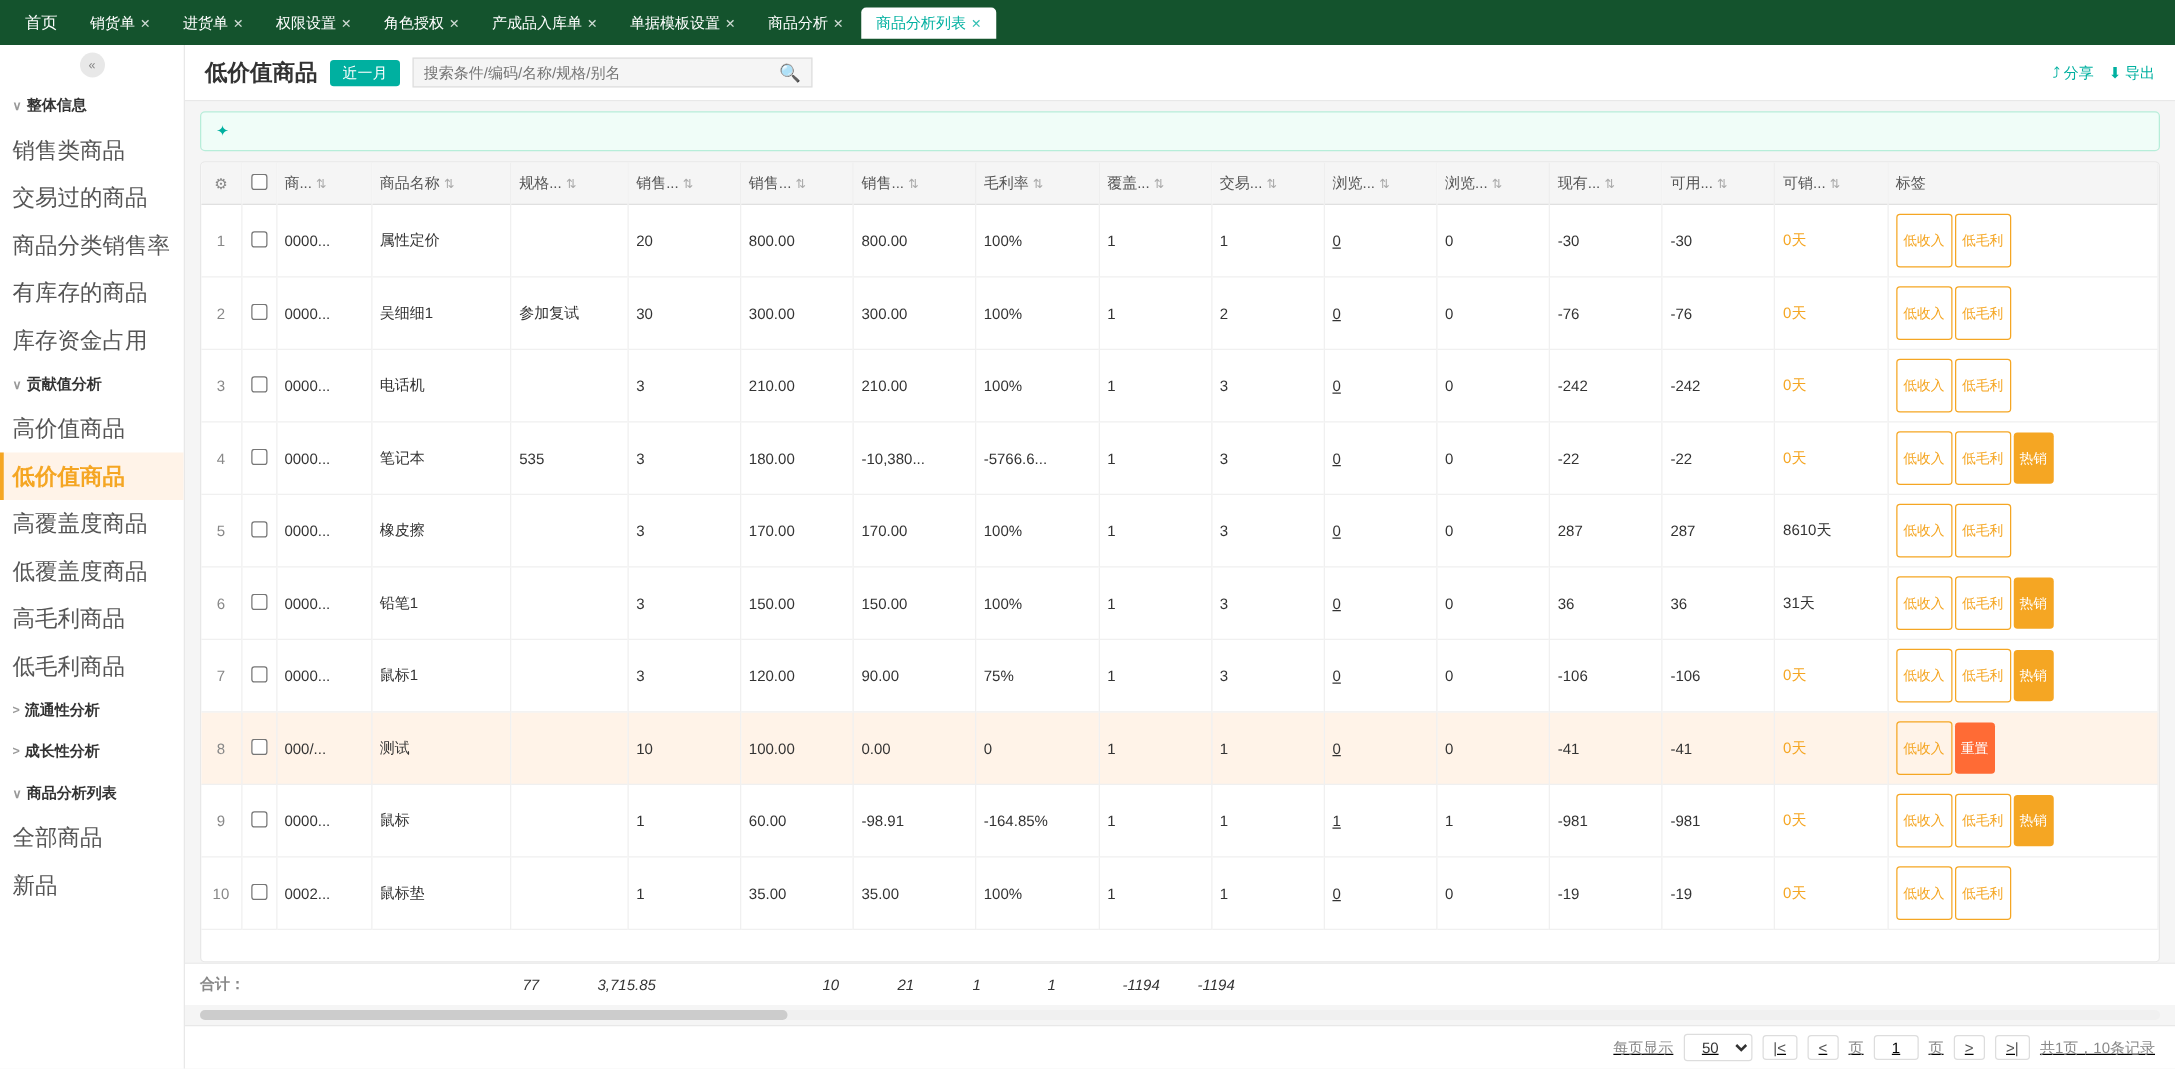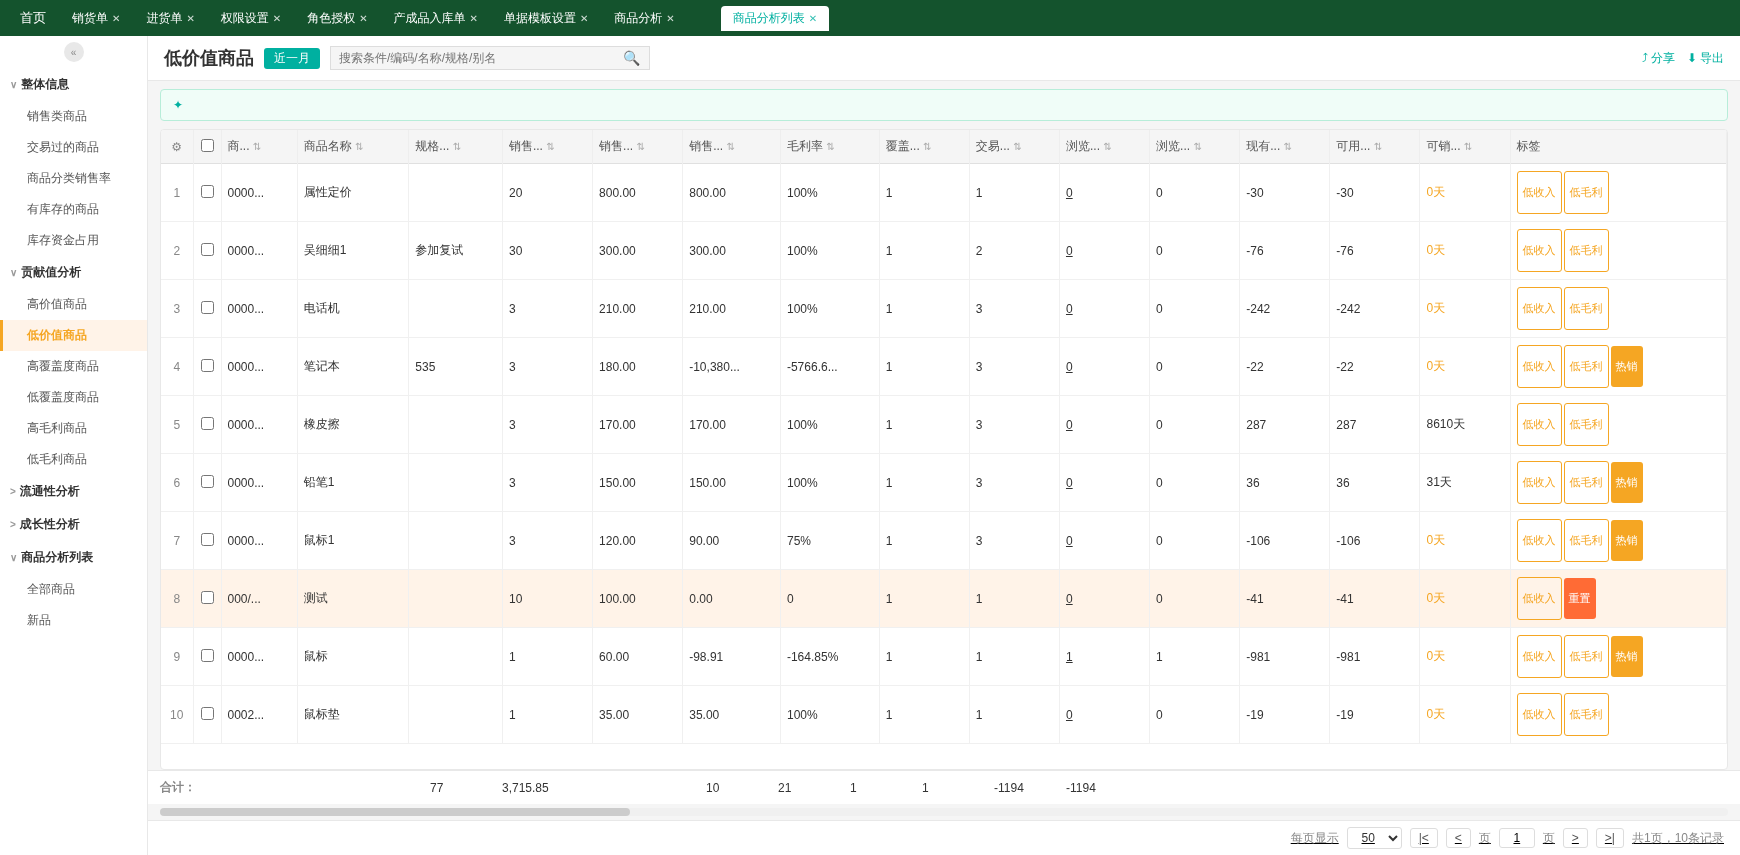--- a/index.html
+++ b/index.html
@@ -15,21 +15,21 @@
       gap: 2px;
     }
     .nav-item {
       color: #fff;
       padding: 4px 12px;
       cursor: pointer;
       border-radius: 3px;
       white-space: nowrap;
       font-size: 13px;
     }
-    .nav-item.active { background: #fff; color: #00b0a0; border-radius: 4px 4px 0 0; margin-left: 32px; }
+    .nav-item.active { background: #fff; color: #00b0a0; border-radius: 4px 4px 0 0; }
     .nav-close { font-size: 10px; margin-left: 4px; color: inherit; opacity: 0.8; }
 
     
     .main-layout {
       display: flex;
       height: calc(855px - 36px);
     }
 
     
     .sidebar {
@@ -43,25 +43,25 @@
       display: flex;
       align-items: center;
       padding: 8px 10px;
       color: #333;
       font-weight: bold;
       cursor: pointer;
       font-size: 12px;
     }
     .sidebar-group-header .arrow { margin-right: 4px; color: #999; font-size: 10px; }
     .sidebar-item {
-      padding: 7px 10px 7px 24px;
+      padding: 7px 10px 7px 7px;
       color: #555;
       cursor: pointer;
       border-left: 3px solid transparent;
-      font-size: 12px;
+      font-size: 18px;
     }
     .sidebar-item.active { background: #fff3e8; color: #f5a623; border-left: 3px solid #f5a623; font-weight: bold; }
 
     
     .content-area {
       flex: 1;
       display: flex;
       flex-direction: column;
       overflow: hidden;
       background: #f5f5f5;
@@ -198,22 +198,23 @@
     .table-footer {
       background: #fff;
       border-top: 1px solid #e8e8e8;
       padding: 8px 12px;
       display: flex;
       align-items: center;
     }
     .footer-label { color: #888; margin-right: 16px; font-weight: bold; }
     .footer-values {
       display: flex;
-      gap: 12px;
+      gap: 0;
       flex: 1;
+      font-style: italic;
     }
     .footer-cell {
       padding: 0 6px;
       color: #333;
       min-width: 60px;
     }
 
     
     .pagination-bar {
       background: #fff;

